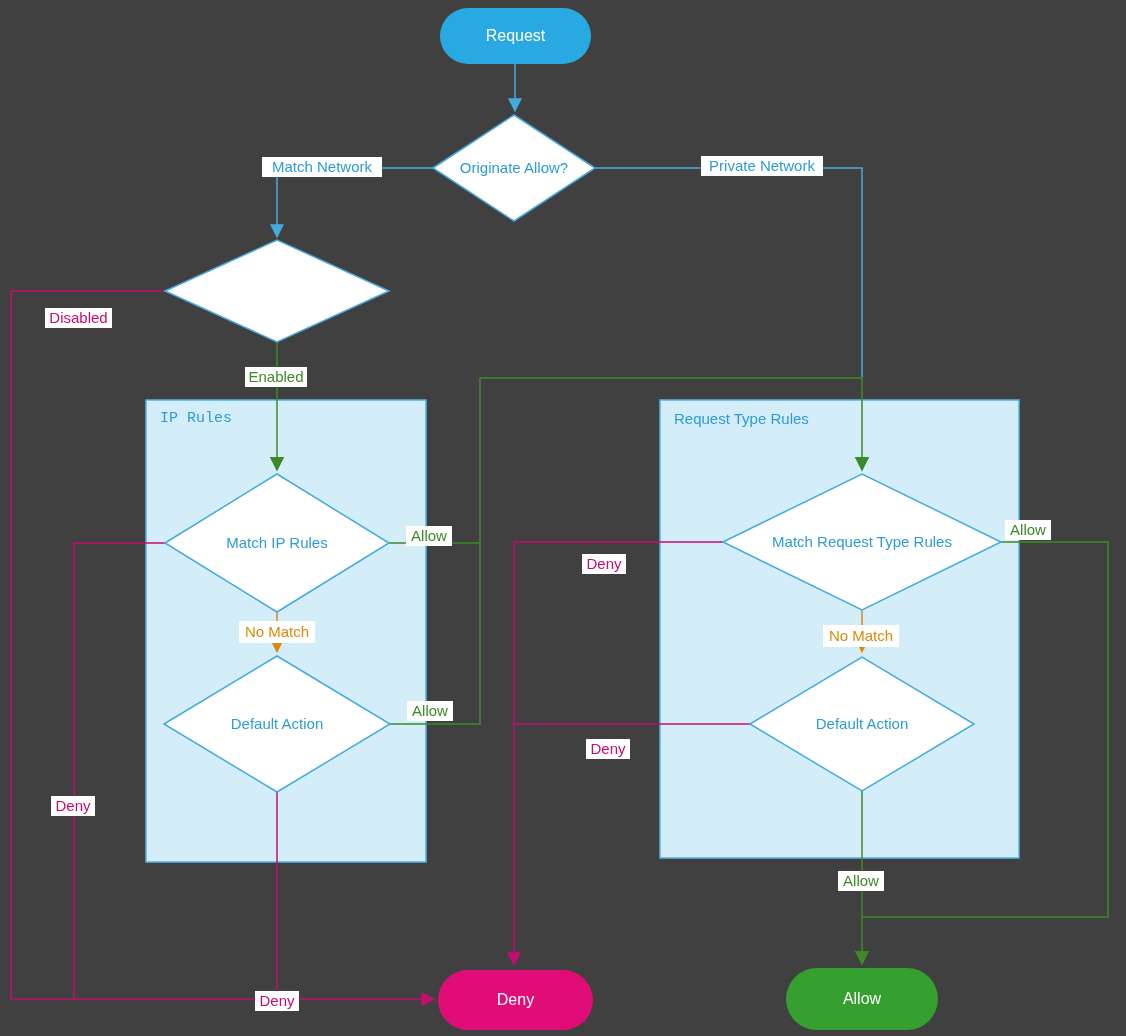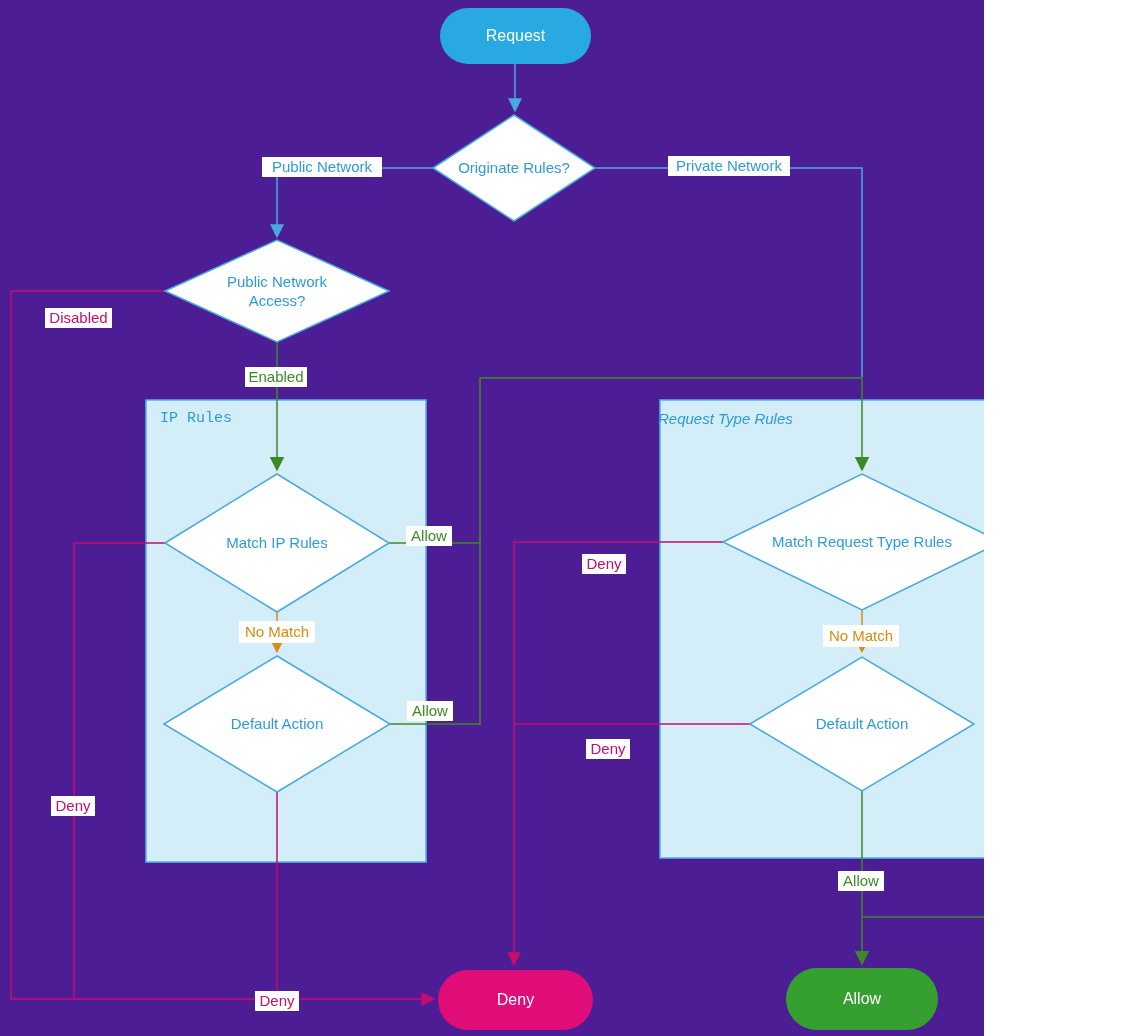--- a/index.html
+++ b/index.html
@@ -4,21 +4,21 @@
 <style>
   :root{
     --node-blue:#29A9E1; --line-blue:#45AADE; --text-blue:#2E9BD6;
     --container-fill:#D3EDF9; --container-stroke:#53B4E6;
     --green:#3C8A27; --green-fill:#35A02F;
     --pink:#C50D6F; --pink-fill:#E00D78;
     --orange:#DB8A0B;
   }
   html,body{margin:0;padding:0;background:#ffffff;}
   .canvas{
-    position:relative; width:984px; height:1036px; background:#4c1d95;
+    position:relative; width:1126px; height:1036px; background:#404040;
     font-family:"Liberation Sans", sans-serif; overflow:hidden;
   }
   .canvas svg{position:absolute; left:0; top:0;}
   
   .container-box{fill:var(--container-fill); stroke:var(--container-stroke); stroke-width:1.5;}
   .diamond{fill:#ffffff; stroke:var(--line-blue); stroke-width:1.5;}
   .pill-start{fill:var(--node-blue); stroke:none;}
   .pill-deny{fill:var(--pink-fill); stroke:none;}
   .pill-allow{fill:var(--green-fill); stroke:none;}
   .e-blue{fill:none; stroke:var(--line-blue); stroke-width:1.5;}
@@ -88,33 +88,32 @@
     <polygon class="diamond" points="164,724 277,656 390,724 277,792"></polygon>
     <polygon class="diamond" points="723,542 862,474 1001,542 862,610"></polygon>
     <polygon class="diamond" points="750,724 862,657 974,724 862,791"></polygon>
 
     <rect class="pill-start" x="440" y="8" width="151" height="56" rx="28"></rect>
     <rect class="pill-deny" x="438" y="970" width="155" height="60" rx="30"></rect>
     <rect class="pill-allow" x="786" y="968" width="152" height="62" rx="31"></rect>
   </svg>
 
   <div class="lbl t-white" style="left:440px; top:8px; width:151px; height:56px; font-size:16px;">Request</div>
-  <div class="lbl t-blue" style="left:454px; top:141px; width:120px; height:54px;">Originate Rules?</div>
-  <div class="lbl t-blue" style="left:202px; top:259px; width:150px; height:64px;">Public Network Access?</div>
+  <div class="lbl t-blue" style="left:454px; top:141px; width:120px; height:54px;">Originate Allow?</div>
   <div class="lbl t-blue start-align" style="left:160px; top:409px; width:140px; height:20px;font-family:Liberation Mono, monospace;">IP Rules</div>
   <div class="lbl t-blue" style="left:180px; top:532px; width:194px; height:22px;">Match IP Rules</div>
   <div class="lbl t-blue" style="left:180px; top:713px; width:194px; height:22px;">Default Action</div>
-  <div class="lbl t-blue start-align" style="left:658px; top:409px; width:220px; height:20px;font-style:italic;">Request Type Rules</div>
+  <div class="lbl t-blue start-align" style="left:674px; top:409px; width:220px; height:20px;">Request Type Rules</div>
   <div class="lbl t-blue" style="left:730px; top:531px; width:264px; height:22px;">Match Request Type Rules</div>
   <div class="lbl t-blue" style="left:765px; top:713px; width:194px; height:22px;">Default Action</div>
   <div class="lbl t-white" style="left:438px; top:970px; width:155px; height:60px; font-size:16px;">Deny</div>
   <div class="lbl t-white" style="left:786px; top:968px; width:152px; height:62px; font-size:16px;">Allow</div>
 
-  <div class="lbl t-blue bg" style="left:262px; top:157px; width:120px; height:20px;">Public Network</div>
-  <div class="lbl t-blue bg" style="left:668px; top:156px; width:122px; height:20px;">Private Network</div>
+  <div class="lbl t-blue bg" style="left:262px; top:157px; width:120px; height:20px;">Match Network</div>
+  <div class="lbl t-blue bg" style="left:701px; top:156px; width:122px; height:20px;">Private Network</div>
   <div class="lbl t-pink bg" style="left:45px; top:281px; width:67px; height:20px;">Disabled</div>
   <div class="lbl t-green bg" style="left:245px; top:367px; width:62px; height:20px;">Enabled</div>
   <div class="lbl t-green bg" style="left:406px; top:526px; width:46px; height:20px;">Allow</div>
   <div class="lbl t-green bg" style="left:407px; top:701px; width:46px; height:20px;">Allow</div>
   <div class="lbl t-green bg" style="left:1005px; top:520px; width:46px; height:20px;">Allow</div>
   <div class="lbl t-green bg" style="left:838px; top:871px; width:46px; height:20px;">Allow</div>
   <div class="lbl t-pink bg" style="left:51px; top:769px; width:44px; height:20px;">Deny</div>
   <div class="lbl t-pink bg" style="left:582px; top:527px; width:44px; height:20px;">Deny</div>
   <div class="lbl t-pink bg" style="left:586px; top:712px; width:44px; height:20px;">Deny</div>
   <div class="lbl t-pink bg" style="left:255px; top:964px; width:44px; height:20px;">Deny</div>

